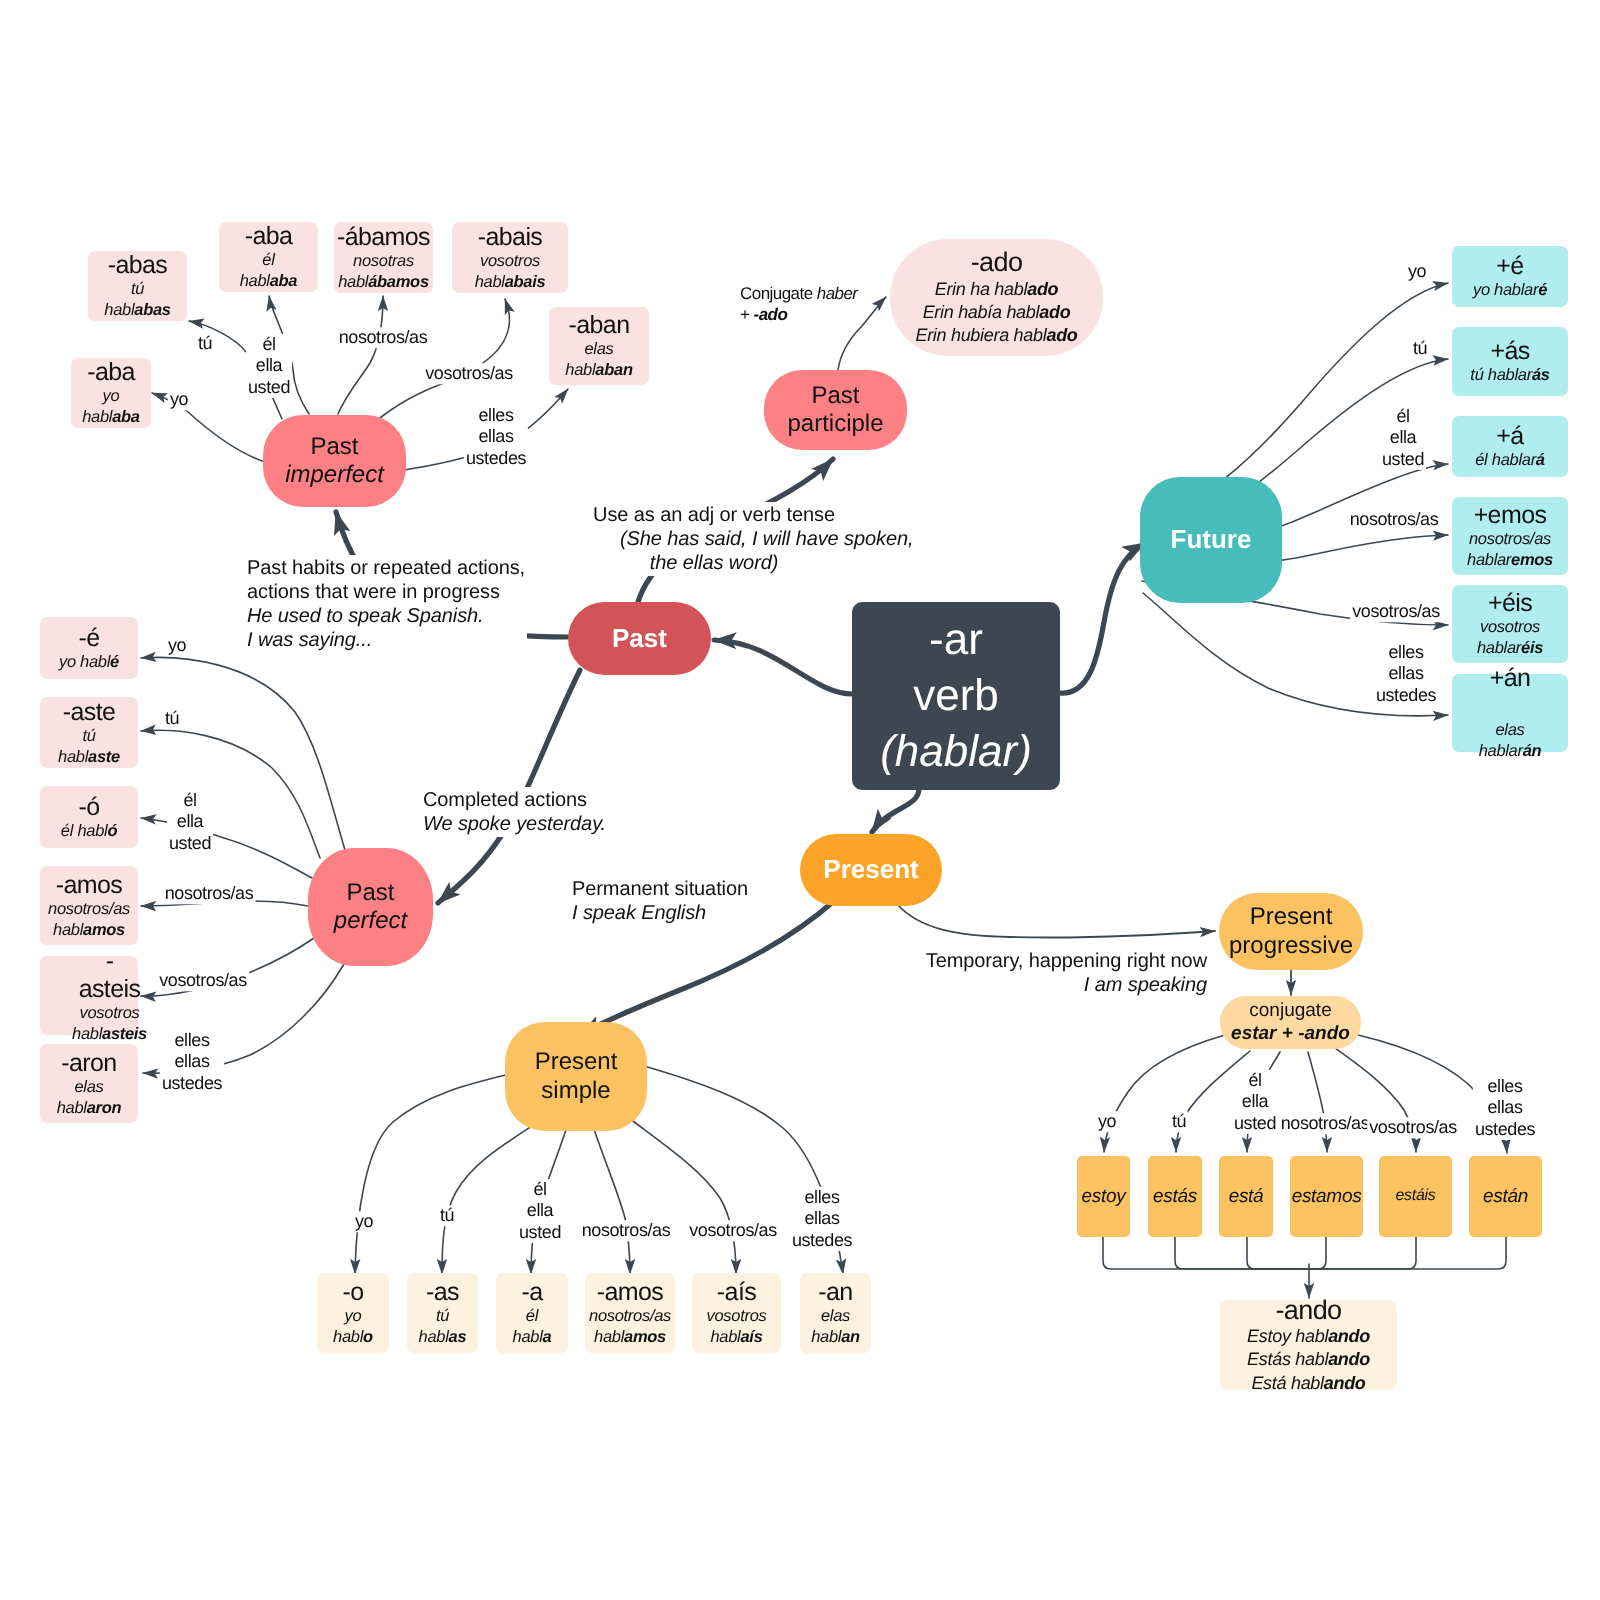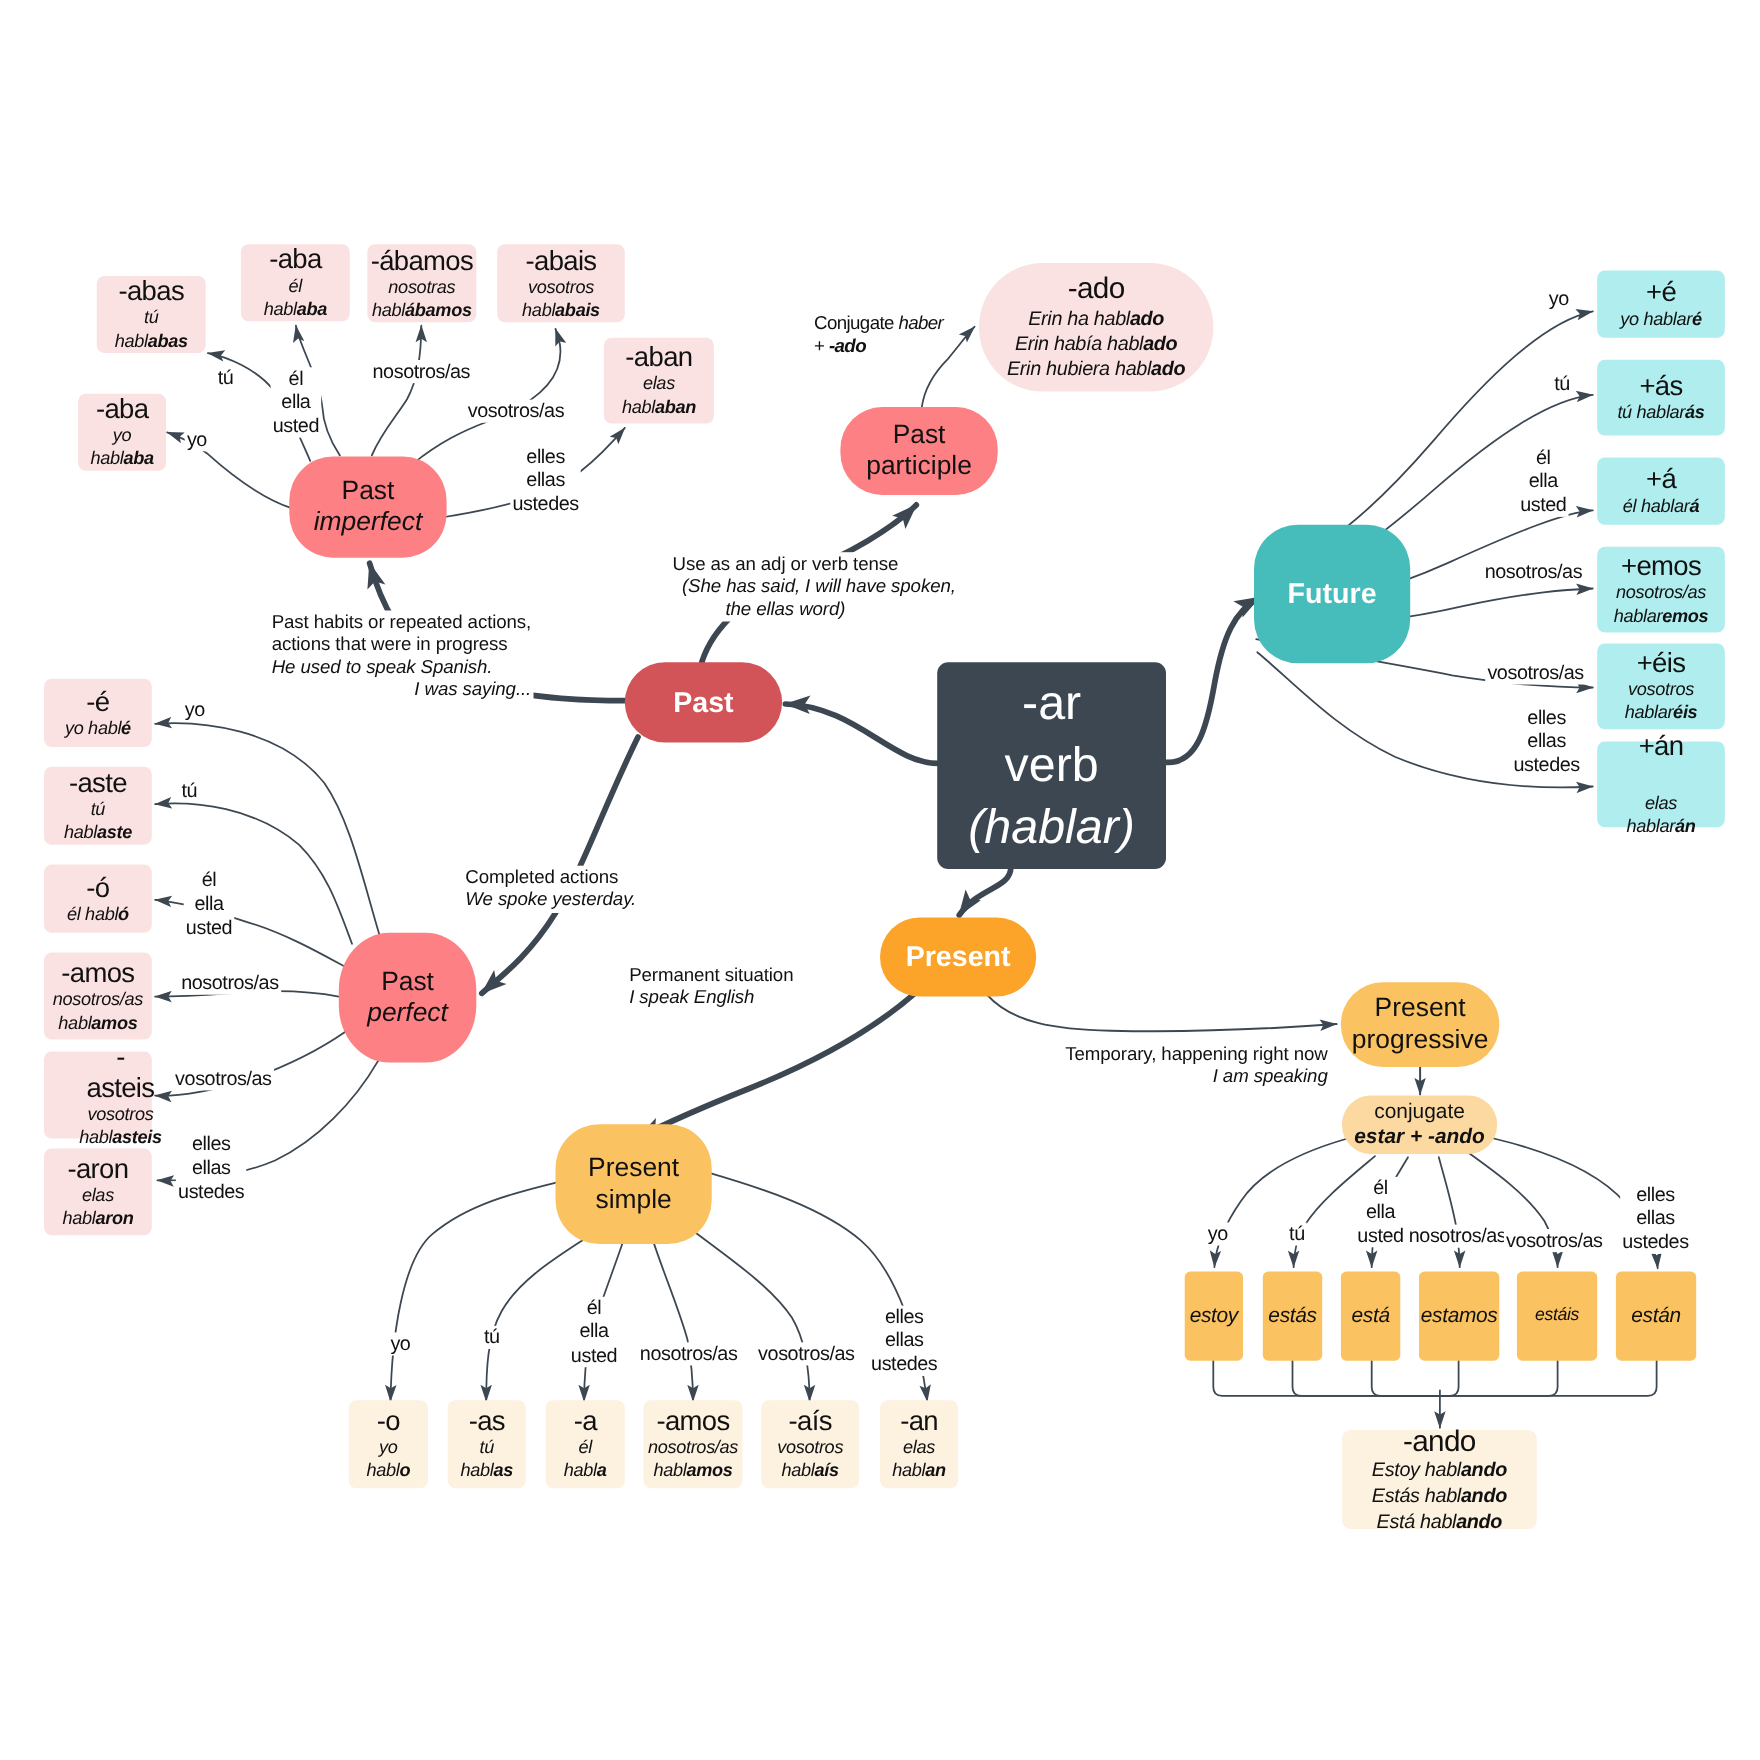--- a/index.html
+++ b/index.html
@@ -13,21 +13,21 @@
         display:flex;flex-direction:column;align-items:center;justify-content:center;
         text-align:center;}
   .tile .end{font-size:25px;line-height:1.12;letter-spacing:-0.6px;}
   .tile .ex{font-size:16.5px;font-style:italic;line-height:1.26;letter-spacing:-0.3px;}
   .tile .ex b{font-weight:700;}
   .node{position:absolute;box-sizing:border-box;
         display:flex;flex-direction:column;align-items:center;justify-content:center;
         text-align:center;}
   .plab{position:absolute;font-size:18px;line-height:1.19;color:#111;white-space:nowrap;
         background:#fff;text-align:center;letter-spacing:-0.4px;}
-  .note{position:absolute;font-size:17px;line-height:1.2;color:#111;white-space:nowrap;
+  .note{position:absolute;font-size:20px;line-height:1.2;color:#111;white-space:nowrap;
         background:#fff;letter-spacing:-0.1px;}
   .note i{font-style:italic;}
   .note b{font-weight:700;font-style:italic;}
 </style>
 </head>
 <body>
 
 <div id="canvas">
 
 <svg class="links" id="links" viewBox="0 0 1600 1600" xmlns="http://www.w3.org/2000/svg">
@@ -366,21 +366,21 @@
       </div>
 <div class="plab" style="transform:translate(-50%,-50%);left:1505px;top:1108px;padding:0 2px;">
         <div>elles</div>
         <div>ellas</div>
         <div>ustedes</div>
       </div>
 <div class="note" style="left:245px;top:555px;text-align:left;padding:1px 2px;">
         <div style="">Past habits or repeated actions,</div>
         <div style="">actions that were in progress</div>
         <div style="font-style:italic;">He used to speak Spanish.</div>
-        <div style="font-style:italic;text-align:right;">I was saying...</div>
+        <div style="font-style:italic;">I was saying...</div>
       </div>
 <div class="note" style="left:570px;top:502px;text-align:center;padding:1px 2px;width:284px;">
         <div style="">Use as an adj or verb tense</div>
         <div style="font-style:italic;margin-left:48px;">(She has said, I will have spoken,</div>
         <div style="font-style:italic;">the ellas word)</div>
       </div>
 <div class="note" style="left:738px;top:282px;text-align:left;padding:1px 2px;font-size:17px;letter-spacing:-0.55px;line-height:1.25;">
         <div style="">Conjugate <i>haber</i></div>
         <div style="">+ <b>-ado</b></div>
       </div>

